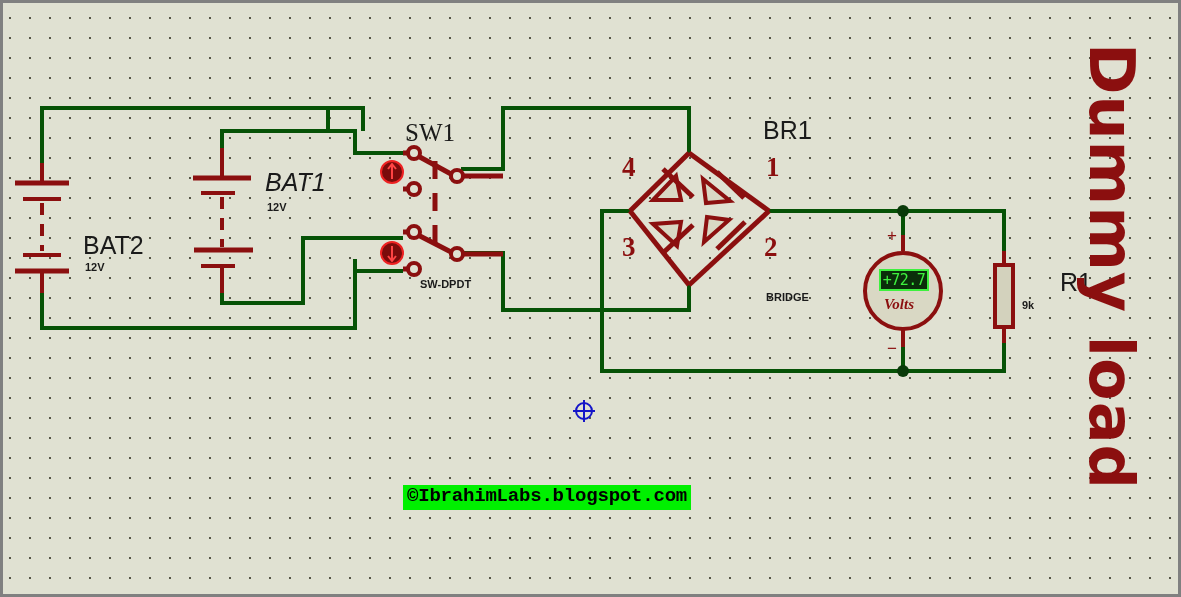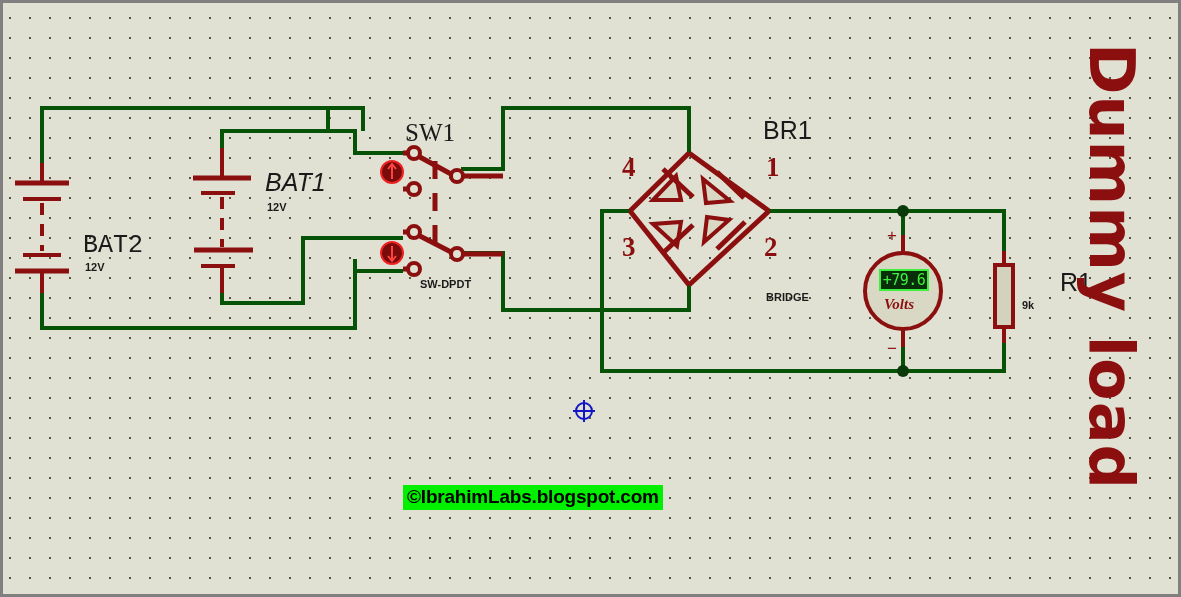--- a/index.html
+++ b/index.html
@@ -48,21 +48,21 @@
     position:absolute;
     color:#8b0f0f;
     font-size:17px;
     font-family:"Liberation Sans",sans-serif;
   }
   #watermark{
     position:absolute;
     left:400px;top:482px;
     background:#00f000;
     color:#000000;
-    font-family:Liberation Sans, sans-serif;
+    font-family:Liberation Mono, monospace;
     font-weight:bold;
     font-size:19px;
     padding:2px 4px 3px 4px;
     letter-spacing:-0.2px;
     line-height:1.05;
   }
   #dummy-load{
     position:absolute;
     left:1077px;top:40px;
     color:#8b0f0f;
@@ -234,42 +234,42 @@
       <g stroke="#1515c8" stroke-width="2" fill="none">
         <circle cx="581" cy="408" r="8"></circle>
         <line x1="570" y1="408" x2="592" y2="408"></line>
         <line x1="581" y1="397" x2="581" y2="419"></line>
       </g>
     </svg>
 
     <div class="lbl lbl-big" style="left:262px;top:165px;font-style:italic;">BAT1</div>
     <div class="lbl lbl-sm" style="left:264px;top:198px;">12V</div>
 
-    <div class="lbl lbl-big" style="left:80px;top:228px;font-family:Liberation Mono, monospace;">BAT2</div>
+    <div class="lbl lbl-big" style="left:80px;top:228px;">BAT2</div>
     <div class="lbl lbl-sm" style="left:82px;top:258px;">12V</div>
 
     <div class="lbl lbl-big" style="left:402px;top:116px;font-family:Liberation Serif, serif;">SW1</div>
     <div class="lbl lbl-sm" style="left:417px;top:275px;">SW-DPDT</div>
 
     <div class="lbl lbl-big" style="left:760px;top:113px;">BR1</div>
     <div class="lbl lbl-sm" style="left:763px;top:288px;text-align:center;">BRIDGE</div>
 
     <div class="pin-num" style="left:619px;top:149px;">4</div>
     <div class="pin-num" style="left:763px;top:149px;">1</div>
     <div class="pin-num" style="left:619px;top:229px;">3</div>
     <div class="pin-num" style="left:761px;top:229px;">2</div>
 
     <div class="lbl lbl-big" style="left:1057px;top:265px;">R1</div>
     <div class="lbl lbl-sm" style="left:1019px;top:296px;">9k</div>
 
     <div class="meter-sign" style="left:884px;top:223px;">+</div>
     <div class="meter-sign" style="left:884px;top:336px;">−</div>
 
     <div id="lcd">
-      <span>+79.6</span>
+      <span>+72.7</span>
     </div>
     <div class="meter-unit" style="left:881px;top:293px;">Volts</div>
 
     <div id="dummy-load">Dummy load</div>
 
     <div id="watermark">©IbrahimLabs.blogspot.com</div>
 
   </div>
 </div>
 

